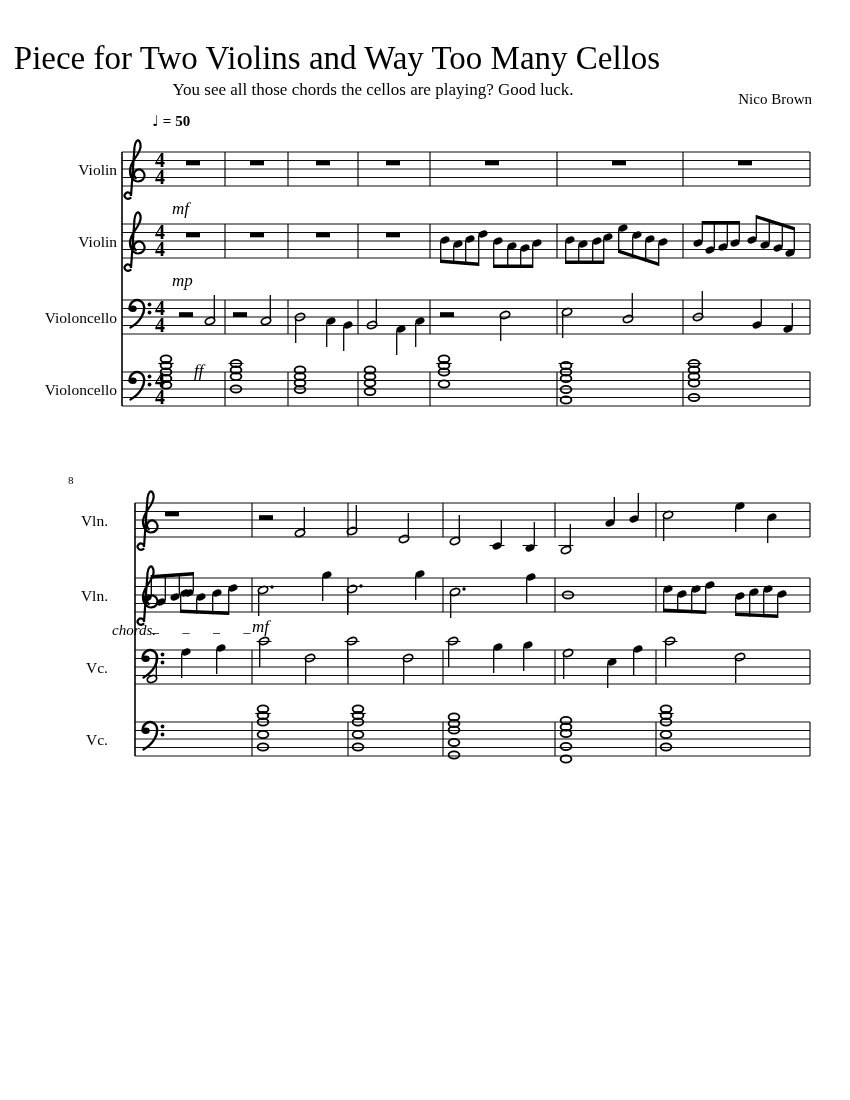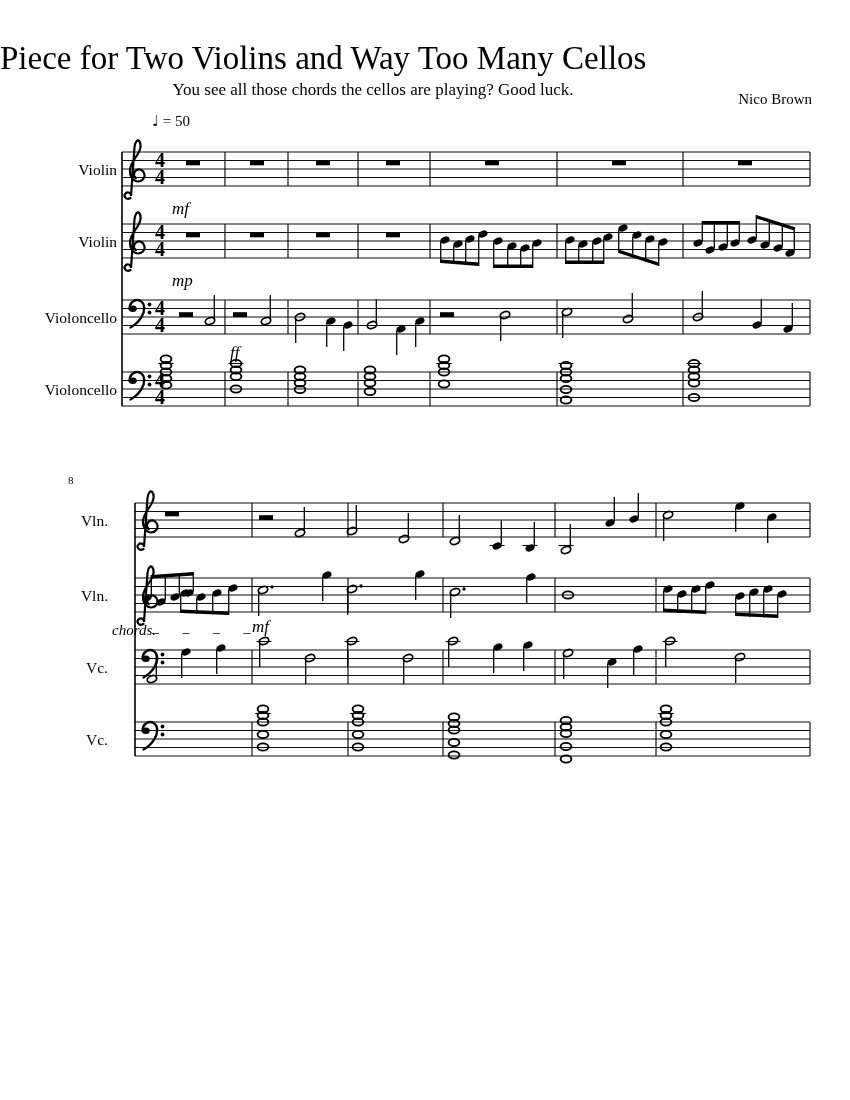--- a/index.html
+++ b/index.html
@@ -1,22 +1,22 @@
 <!DOCTYPE html>
 <html><head>
 <meta charset="utf-8">
 <style>
   html,body{margin:0;padding:0;background:#fff;}
   .page{position:relative;width:850px;height:1100px;background:#fff;overflow:hidden;
         font-family:"Liberation Serif",serif;color:#000;}
   .abs{position:absolute;white-space:nowrap;}
-  .title{top:40px;left:0;width:674px;font-size:33px;}
+  .title{top:40px;left:0;width:674px;text-align:center;font-size:33px;}
   .subtitle{top:80px;left:0;width:746px;text-align:center;font-size:17px;}
   .composer{top:91px;right:38px;font-size:15px;}
-  .tempo{top:112px;left:152px;font-size:15px;font-weight:normal;}
+  .tempo{top:112px;left:152px;font-size:15px;font-weight:bold;}
   .tempo .glyph{font-family:"DejaVu Sans",sans-serif;}
   .dyn{font-size:17px;font-weight:normal;font-style:italic;font-family:"Liberation Serif",serif;}
   .cresc{font-size:15px;font-style:italic;}
   .dashes{font-size:14px;letter-spacing:2px;word-spacing:16px;}
   .mnum{font-size:11px;}
   .ilabel{font-size:15.5px;text-align:right;}
   svg.score{position:absolute;top:0;left:0;}
 </style>
 </head>
 <body>
@@ -655,19 +655,19 @@
   <div class="abs ilabel" style="top:309px;left:0;width:117px;">Violoncello</div>
   <div class="abs ilabel" style="top:381px;left:0;width:117px;">Violoncello</div>
 
   <div class="abs ilabel" style="top:512px;left:0;width:108px;">Vln.</div>
   <div class="abs ilabel" style="top:587px;left:0;width:108px;">Vln.</div>
   <div class="abs ilabel" style="top:659px;left:0;width:108px;">Vc.</div>
   <div class="abs ilabel" style="top:731px;left:0;width:108px;">Vc.</div>
 
   <div class="abs dyn" style="top:199px;left:172px;">mf</div>
   <div class="abs dyn" style="top:271px;left:172px;">mp</div>
-  <div class="abs dyn" style="top:343px;left:194px;margin-left:36px;">ff</div>
+  <div class="abs dyn" style="top:361px;left:194px;">ff</div>
   <div class="abs cresc" style="top:622px;left:112px;">chords.</div>
   <div class="abs dashes" style="top:620px;left:152px;">_ _ _ _</div>
   <div class="abs dyn" style="top:617px;left:252px;">mf</div>
   <div class="abs mnum" style="top:474px;left:68px;">8</div>
 
 </div>
 
 </body></html>

